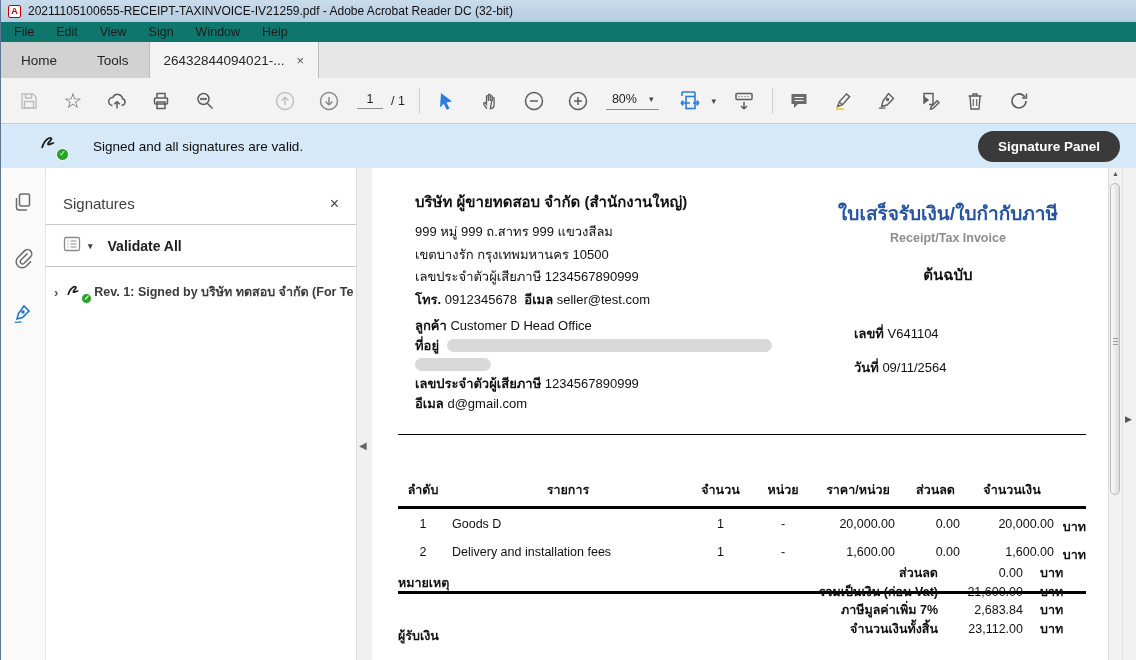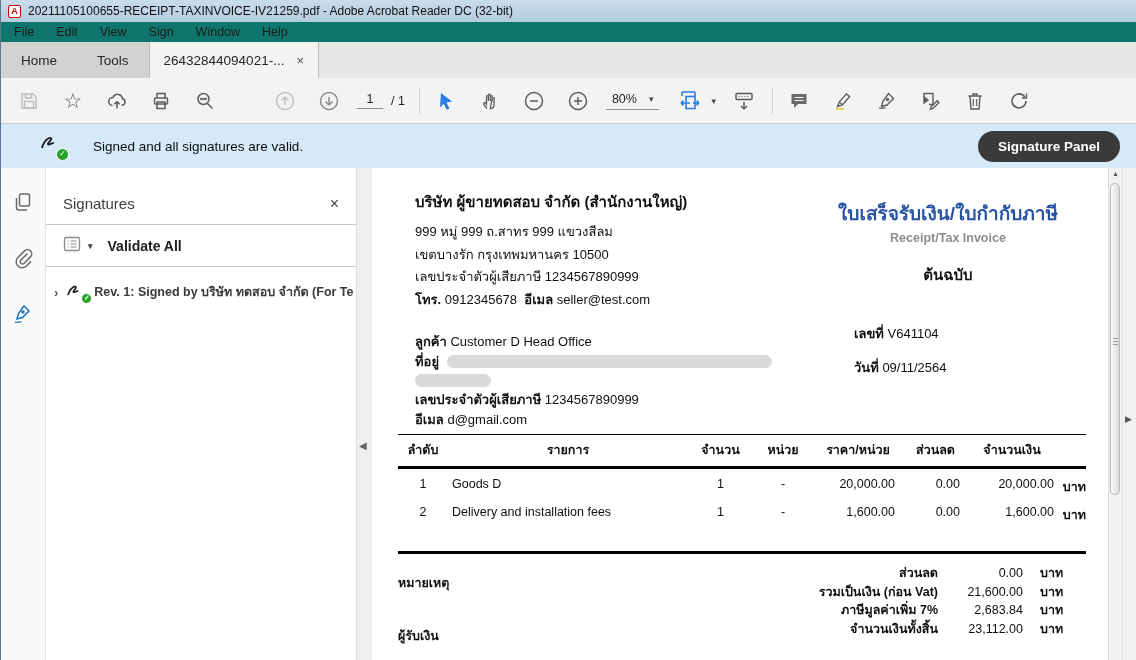--- a/index.html
+++ b/index.html
@@ -101,33 +101,33 @@
   
   .abs { position:absolute; }
   .b { font-weight:bold; }
   .seller { left:43px; top:22px; }
   .seller-name { font-size:15px; font-weight:bold; }
   .seller-lines { font-size:13px; line-height:22.5px; margin-top:7px; }
   .doc-title { left:420px; top:30px; width:312px; text-align:center; }
   .doc-title-th { font-size:19px; font-weight:bold; color:#2653a3; }
   .doc-title-en { font-size:12.5px; font-weight:bold; color:#8d8d8d; margin-top:3px; }
   .doc-copy { font-size:15px; font-weight:bold; margin-top:18px; }
-  .customer { left:43px; top:164px; font-size:13px; line-height:19.5px; }
+  .customer { left:43px; top:148px; font-size:13px; line-height:19.5px; }
   .redact { display:inline-block; height:13px; background:#d9d9d9;
             border-radius:7px; vertical-align:-2px; }
   .redact1 { width:325px; margin-left:8px; }
   .redact2 { width:76px; margin:3px 0 3px 0; display:block; }
   .meta { left:482px; top:155px; font-size:13px; }
   .meta div { margin-bottom:13px; }
 
   .inv-table { left:26px; top:266px; width:688px; font-size:12.5px; }
   .tgrid { display:grid; grid-template-columns:50px 240px 65px 60px 90px 65px 88px 30px; }
   .thead { border-top:1px solid #000; border-bottom:3px solid #000;
            padding:5px 0 6px; font-weight:bold; }
-  .thead span { text-align:center; }
+  .thead span { text-align:center;margin-top:40px; }
   .trow { margin-top:8px; }
   .c-no { text-align:center; }
   .c-desc { text-align:left; padding-left:4px; }
   .c-qty, .c-unit { text-align:center; }
   .c-price, .c-disc { text-align:right; padding-right:8px; }
   .c-amt { text-align:right; padding-right:2px; }
   .c-cur { text-align:right; font-weight:bold; }
   .table-bottom { border-bottom:3px solid #000; margin-top:26px; }
 
   .totals { left:26px; top:396px; width:688px; font-size:12.5px; }

